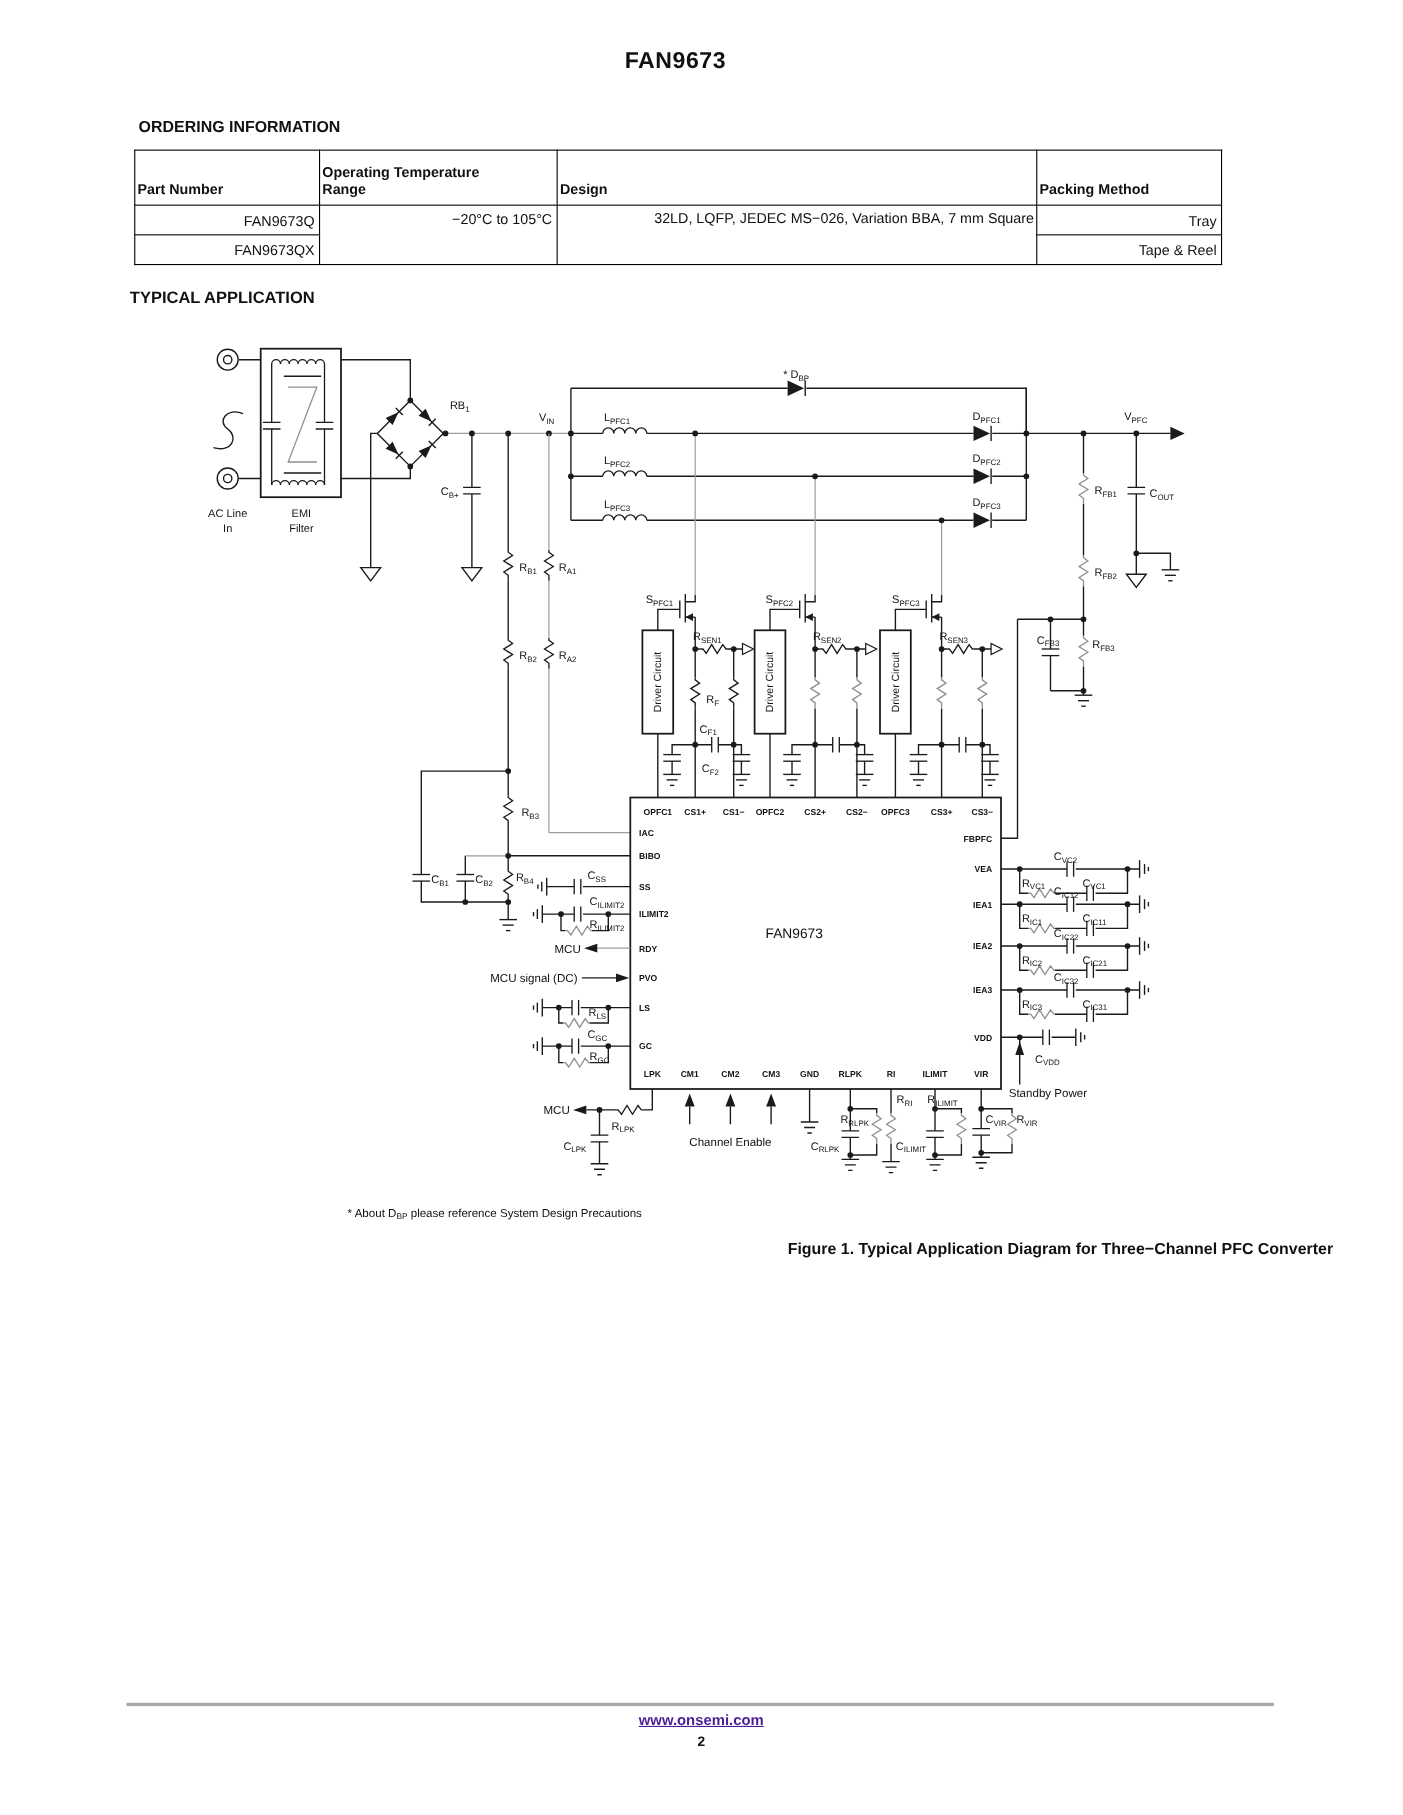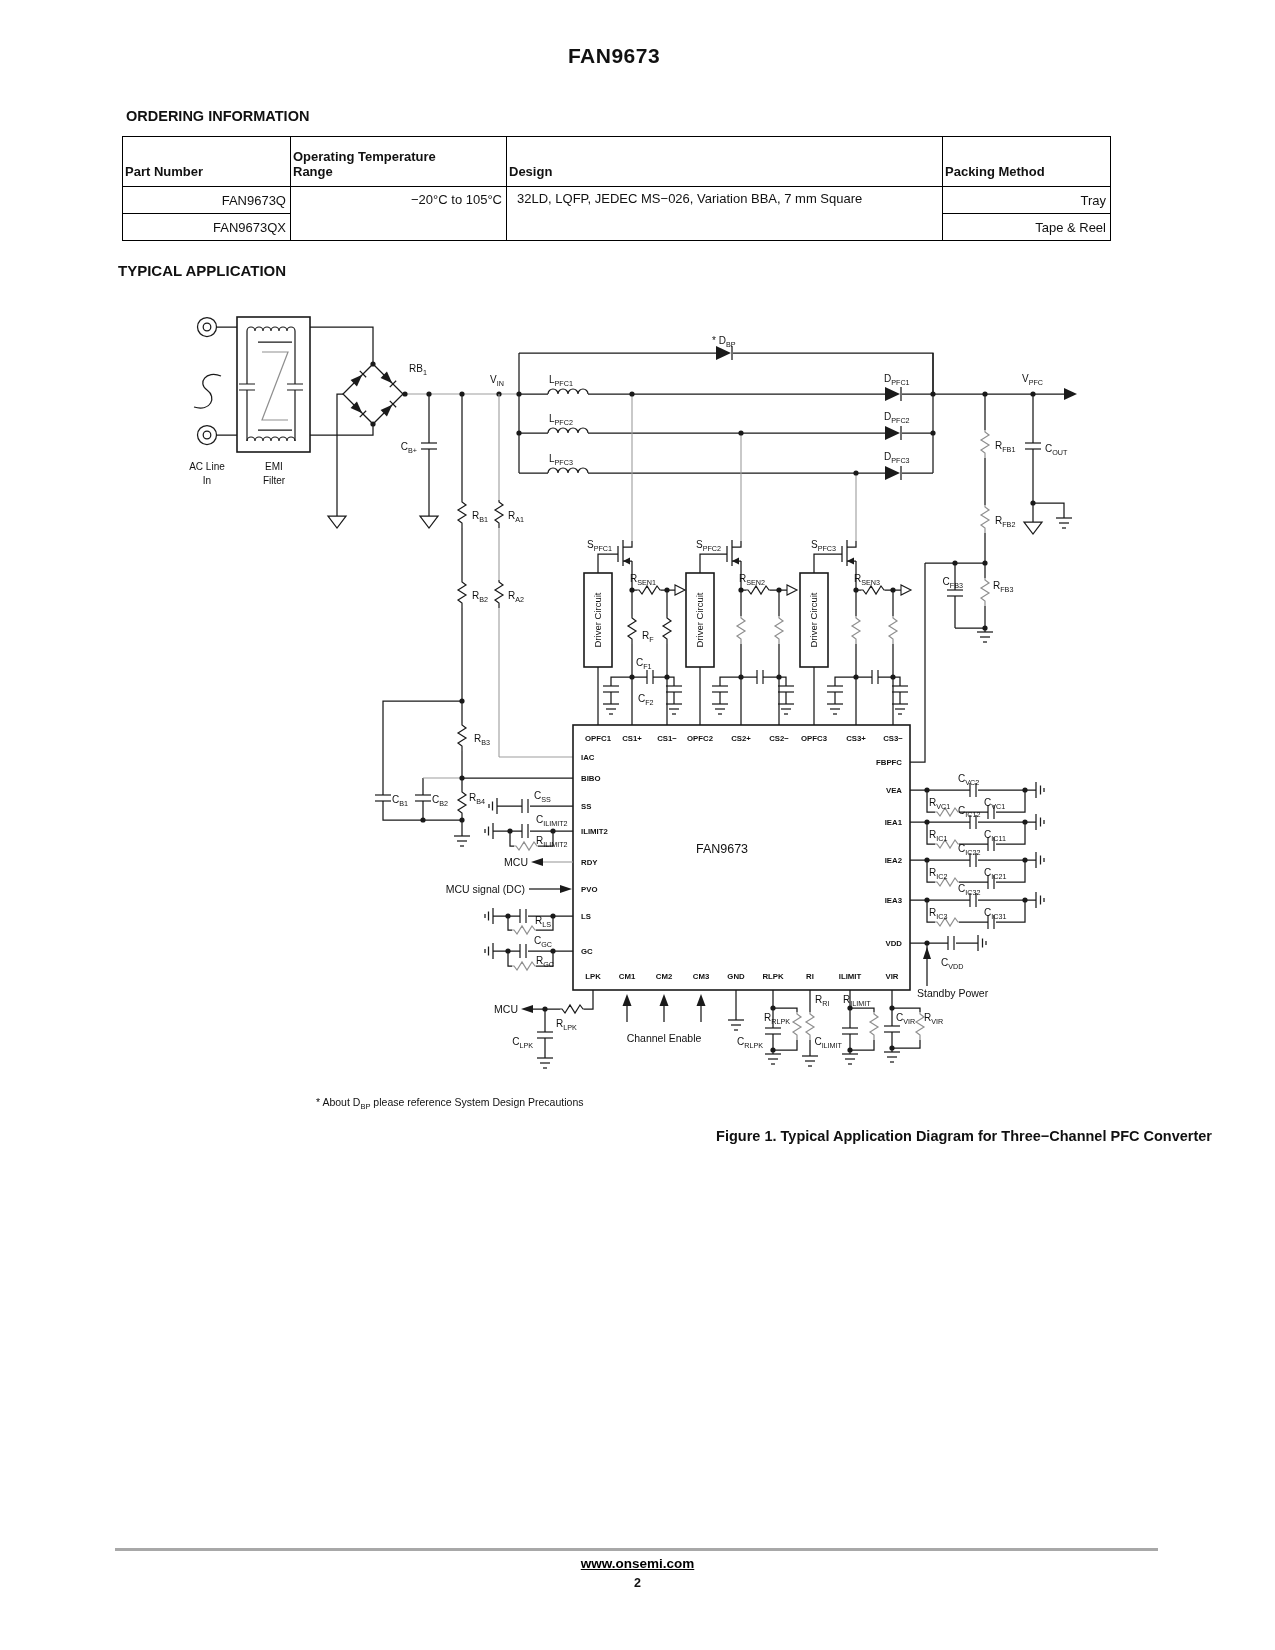--- a/index.html
+++ b/index.html
@@ -9,27 +9,27 @@
   #page-title{top:44px;left:0;width:1228px;text-align:center;font-size:21px;font-weight:bold;letter-spacing:.5px}
   #ordering-heading{top:108px;left:126px;font-size:14.5px;font-weight:bold}
   #typical-heading{top:262px;left:118px;font-size:15px;font-weight:bold}
   #ordering-table{top:136px;left:122px;border-collapse:collapse;table-layout:fixed}
   #ordering-table th,#ordering-table td{border:1.6px solid #000;font-size:13px;overflow:hidden}
   #ordering-table th{font-weight:bold;text-align:left;vertical-align:bottom;padding:4px 2px 7px 2px}
   #ordering-table td{text-align:right;padding:2px 4px}
   #ordering-table .c1{width:163px}.c2{width:211px}.c3{width:431px}.c4{width:163px}
   #ordering-table .hrow{height:50px}
   #ordering-table .drow{height:27px}
-  #ordering-table td.pkg{text-align:left;vertical-align:top;padding:4px 2px 2px 10px}
+  #ordering-table td.pkg{text-align:right;vertical-align:top;padding:4px 2px 2px 10px}
   #ordering-table td.tmp{vertical-align:top;padding-top:5px}
   .hwrap{display:inline-block;max-width:150px}
   #figure-caption{top:1128px;left:0;width:1212px;text-align:right;font-size:14.5px;font-weight:bold}
   #footer-rule{top:1548px;left:115px;width:1043px;height:3px;background:#a8a8a8}
   #footer-link{top:1556px;left:0;width:1275px;text-align:center;font-size:13.5px;font-weight:bold}
-  #footer-link a{color:#000000;text-decoration:underline}
+  #footer-link a{color:#4c1d95;text-decoration:underline}
   #page-number{top:1576px;left:0;width:1275px;text-align:center;font-size:12.5px;font-weight:bold}
   
   svg{position:absolute;left:150px;top:295px;width:970px;height:820px}
   .w{stroke:#1a1a1a;stroke-width:1.25;fill:none}
   .wg{stroke:#9d9d9d;stroke-width:1.1;fill:none}
   .cmp{stroke:#1a1a1a;stroke-width:1.2;fill:none}
   .cmpg{stroke:#8f8f8f;stroke-width:1.2;fill:none}
   .thick{stroke-width:1.6}
   .dot{fill:#1a1a1a;stroke:none}
   .fillb{fill:#1a1a1a;stroke:none}

